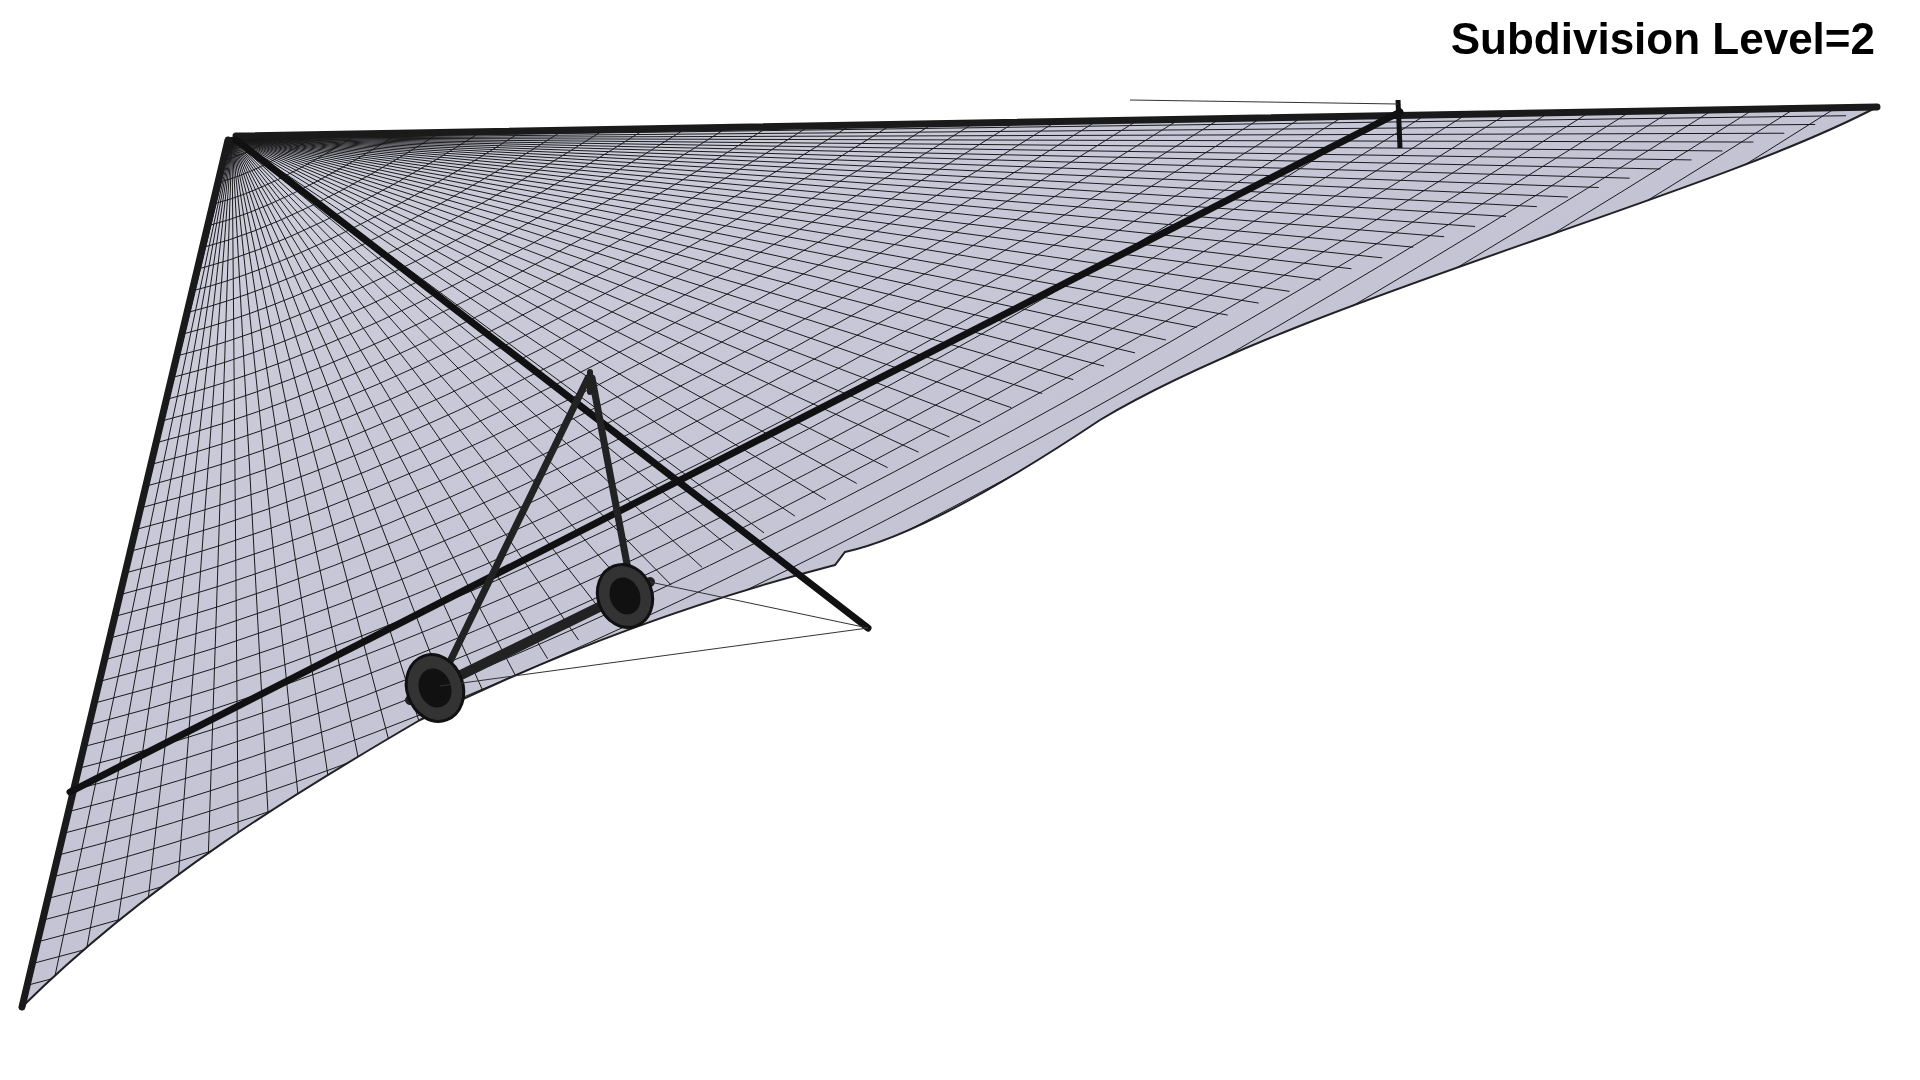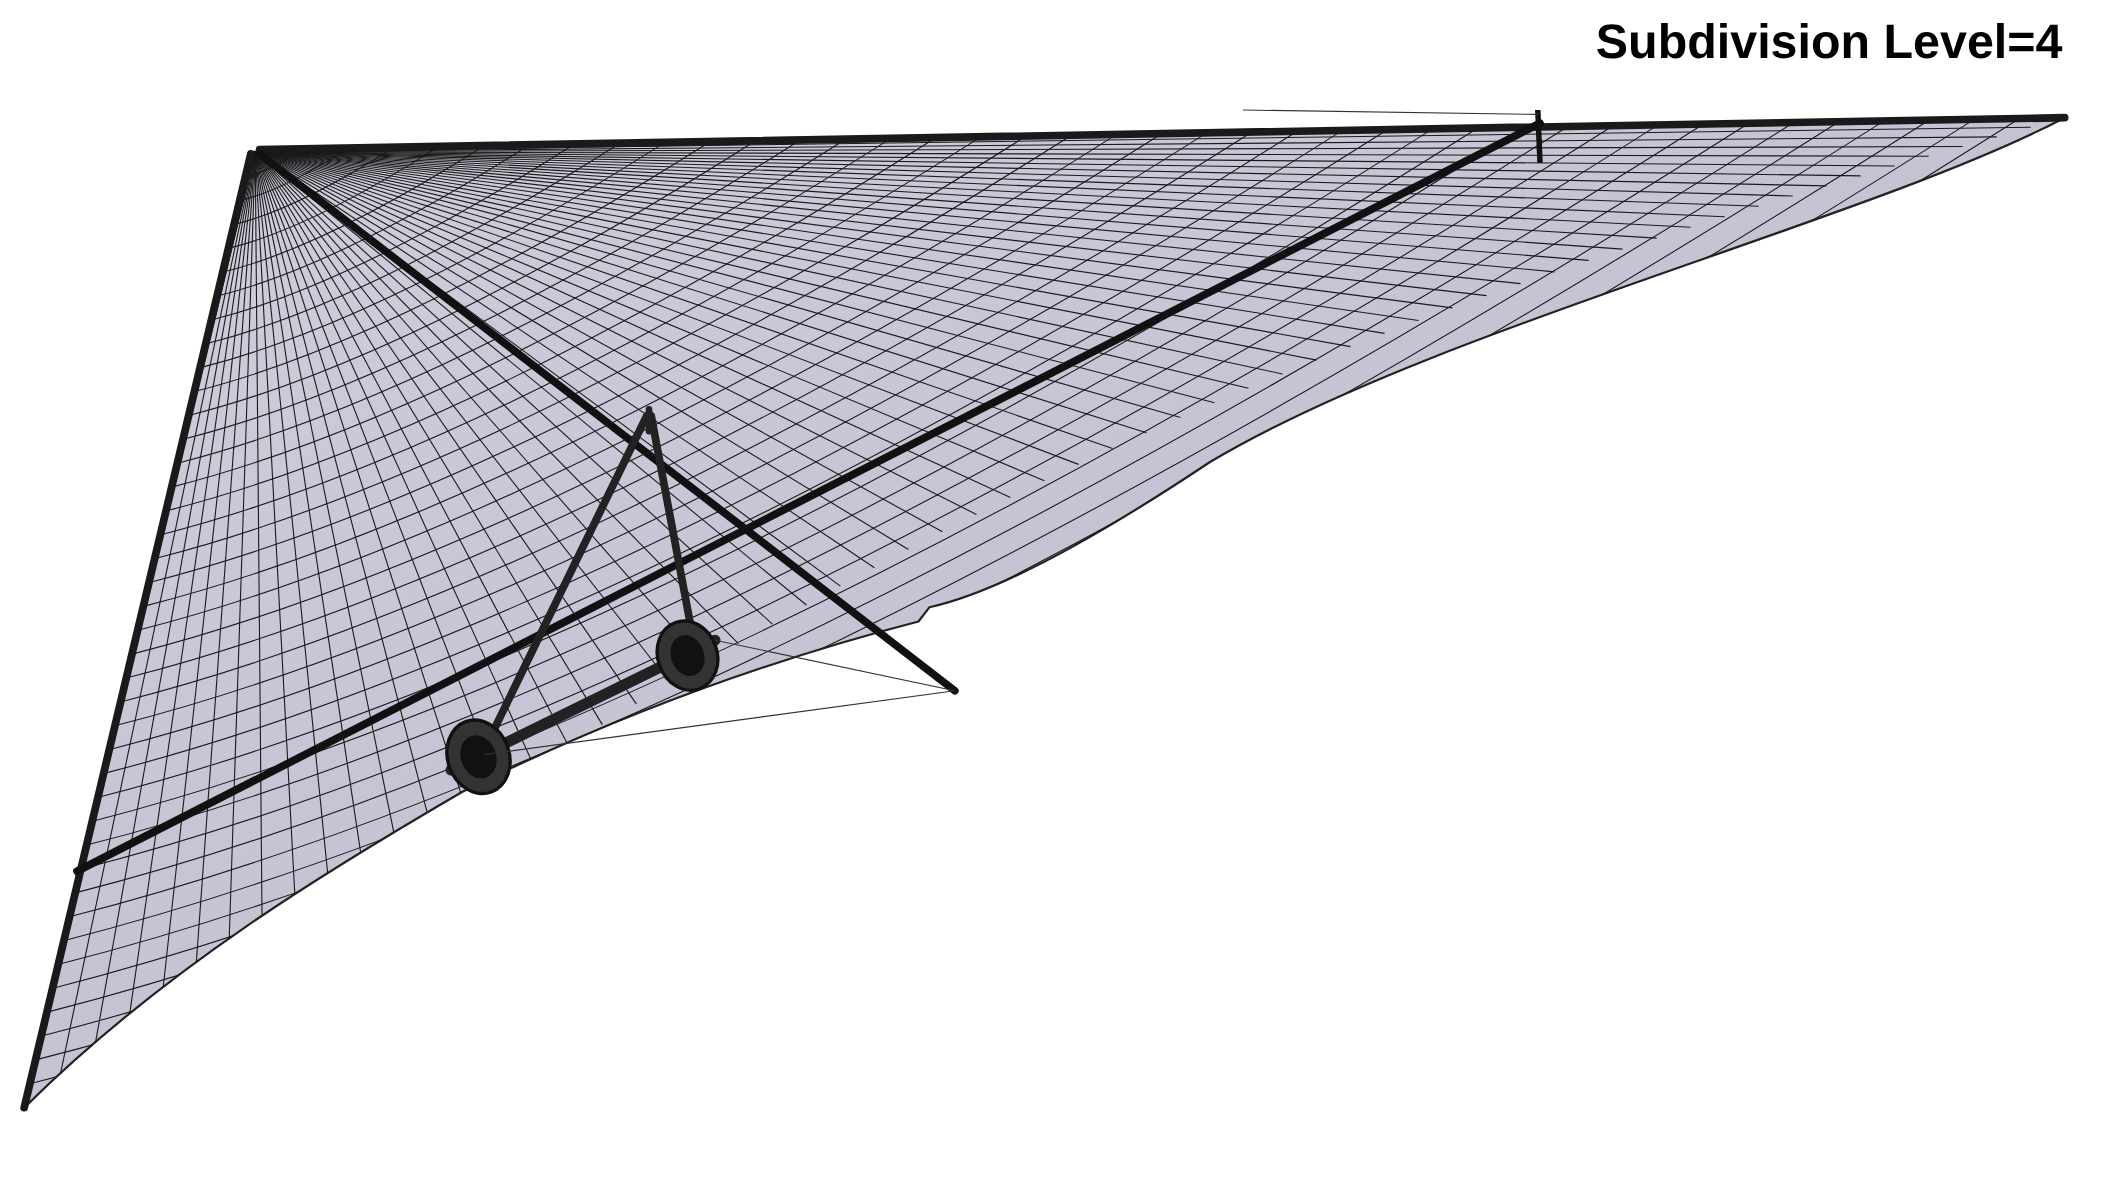--- a/index.html
+++ b/index.html
@@ -3,21 +3,21 @@
 <meta charset="utf-8">
 <style>
   html,body{margin:0;padding:0;background:#ffffff;}
   body{width:1920px;height:1080px;position:relative;overflow:hidden;}
   #title{position:absolute;right:45px;top:14px;font-family:"Liberation Sans",sans-serif;font-weight:bold;font-size:44px;color:#000;letter-spacing:0px;}
   svg{position:absolute;left:0;top:0;}
 </style>
 </head>
 <body>
 
-<div id="title">Subdivision Level=4</div>
+<div id="title">Subdivision Level=2</div>
 
 <svg width="1920" height="1080" viewBox="0 0 1920 1080">
   <defs>
     <clipPath id="sailclip">
       <path id="sailpath" d="M228,138 L1877,107 C1700,200 1300,300 1100,420 C980,500 900,540 845,552 L835,565 C700,600 560,650 420,720 C300,790 150,880 22,1007 Z"></path>
     </clipPath>
     <linearGradient id="sg" x1="0" y1="0" x2="1" y2="1">
       <stop offset="0" stop-color="#cfcfdd"></stop>
       <stop offset="0.5" stop-color="#c3c3d4"></stop>
       <stop offset="1" stop-color="#bdbdd0"></stop>

